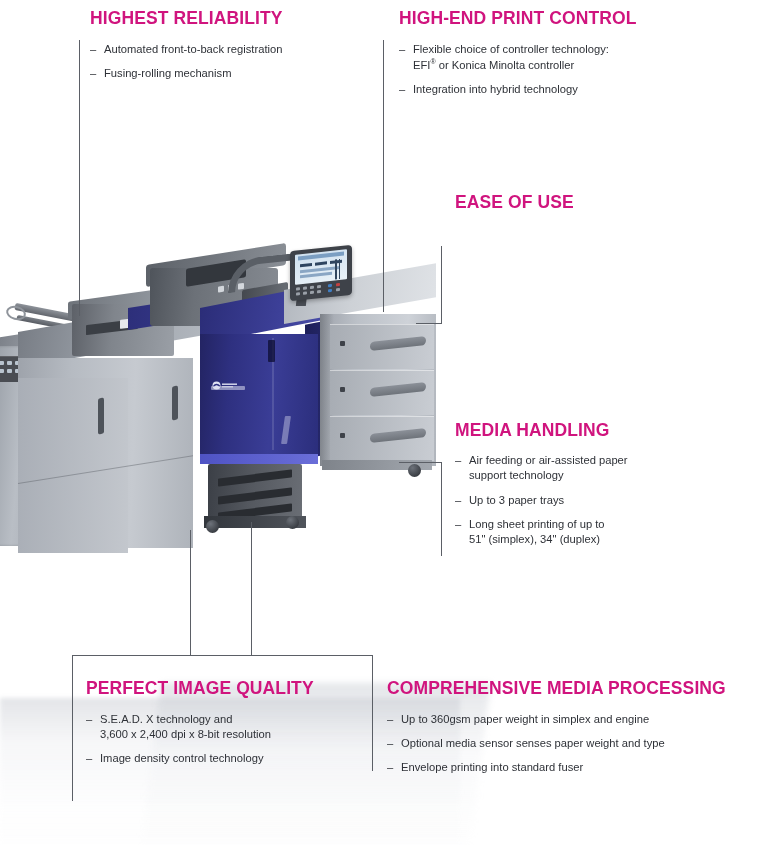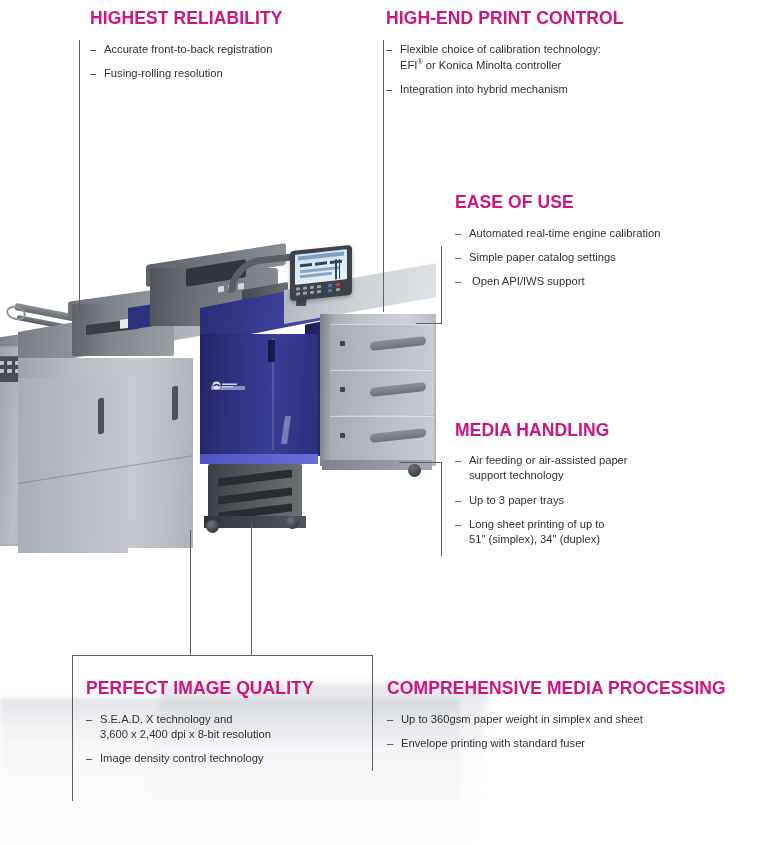--- a/index.html
+++ b/index.html
@@ -288,43 +288,38 @@
 
   <div class="ln vln" style="left:190px;top:530px;height:126px"></div>
   <div class="ln vln" style="left:251px;top:522px;height:134px"></div>
   <div class="ln hln" style="left:72px;top:655px;width:301px"></div>
   <div class="ln vln" style="left:72px;top:655px;height:146px"></div>
   <div class="ln vln" style="left:372px;top:655px;height:116px"></div>
 
   <div class="block" style="left:90px;top:8px;width:260px">
     <h2 class="ttl">HIGHEST RELIABILITY</h2>
     <ul class="bul">
-      <li>Accurate front-to-back registration</li>
-      <li>Fusing-rolling resolution</li>
-    </ul>
-  </div>
-
-  <div class="block" style="left:386px;top:8px;width:280px">
+      <li>Automated front-to-back registration</li>
+      <li>Fusing-rolling mechanism</li>
+    </ul>
+  </div>
+
+  <div class="block" style="left:399px;top:8px;width:280px">
     <h2 class="ttl">HIGH-END PRINT CONTROL</h2>
     <ul class="bul">
       <li>
-        <span>Flexible choice of calibration technology:</span>
+        <span>Flexible choice of controller technology:</span>
         <span class="sub">EFI<sup>®</sup> or Konica Minolta controller</span>
       </li>
-      <li>Integration into hybrid mechanism</li>
+      <li>Integration into hybrid technology</li>
     </ul>
   </div>
 
   <div class="block" style="left:455px;top:192px;width:270px">
     <h2 class="ttl">EASE OF USE</h2>
-    <ul class="bul">
-      <li>Automated real-time engine calibration</li>
-      <li>Simple paper catalog settings</li>
-      <li style="padding-left:17px">Open API/IWS support</li>
-    </ul>
   </div>
 
   <div class="block" style="left:455px;top:399px;width:270px">
     <h2 class="ttl">
       <br>
       <span>MEDIA HANDLING</span>
     </h2>
     <ul class="bul">
       <li>
         <span>Air feeding or air-assisted paper</span>
@@ -345,18 +340,19 @@
         <span>S.E.A.D. X technology and</span>
         <span class="sub">3,600 x 2,400 dpi x 8-bit resolution</span>
       </li>
       <li>Image density control technology</li>
     </ul>
   </div>
 
   <div class="block" style="left:387px;top:678px;width:360px">
     <h2 class="ttl">COMPREHENSIVE MEDIA PROCESSING</h2>
     <ul class="bul">
-      <li>Up to 360gsm paper weight in simplex and sheet</li>
-      <li>Envelope printing with standard fuser</li>
+      <li>Up to 360gsm paper weight in simplex and engine</li>
+      <li>Optional media sensor senses paper weight and type</li>
+      <li>Envelope printing into standard fuser</li>
     </ul>
   </div>
 
 </div>
 
 </body></html>

